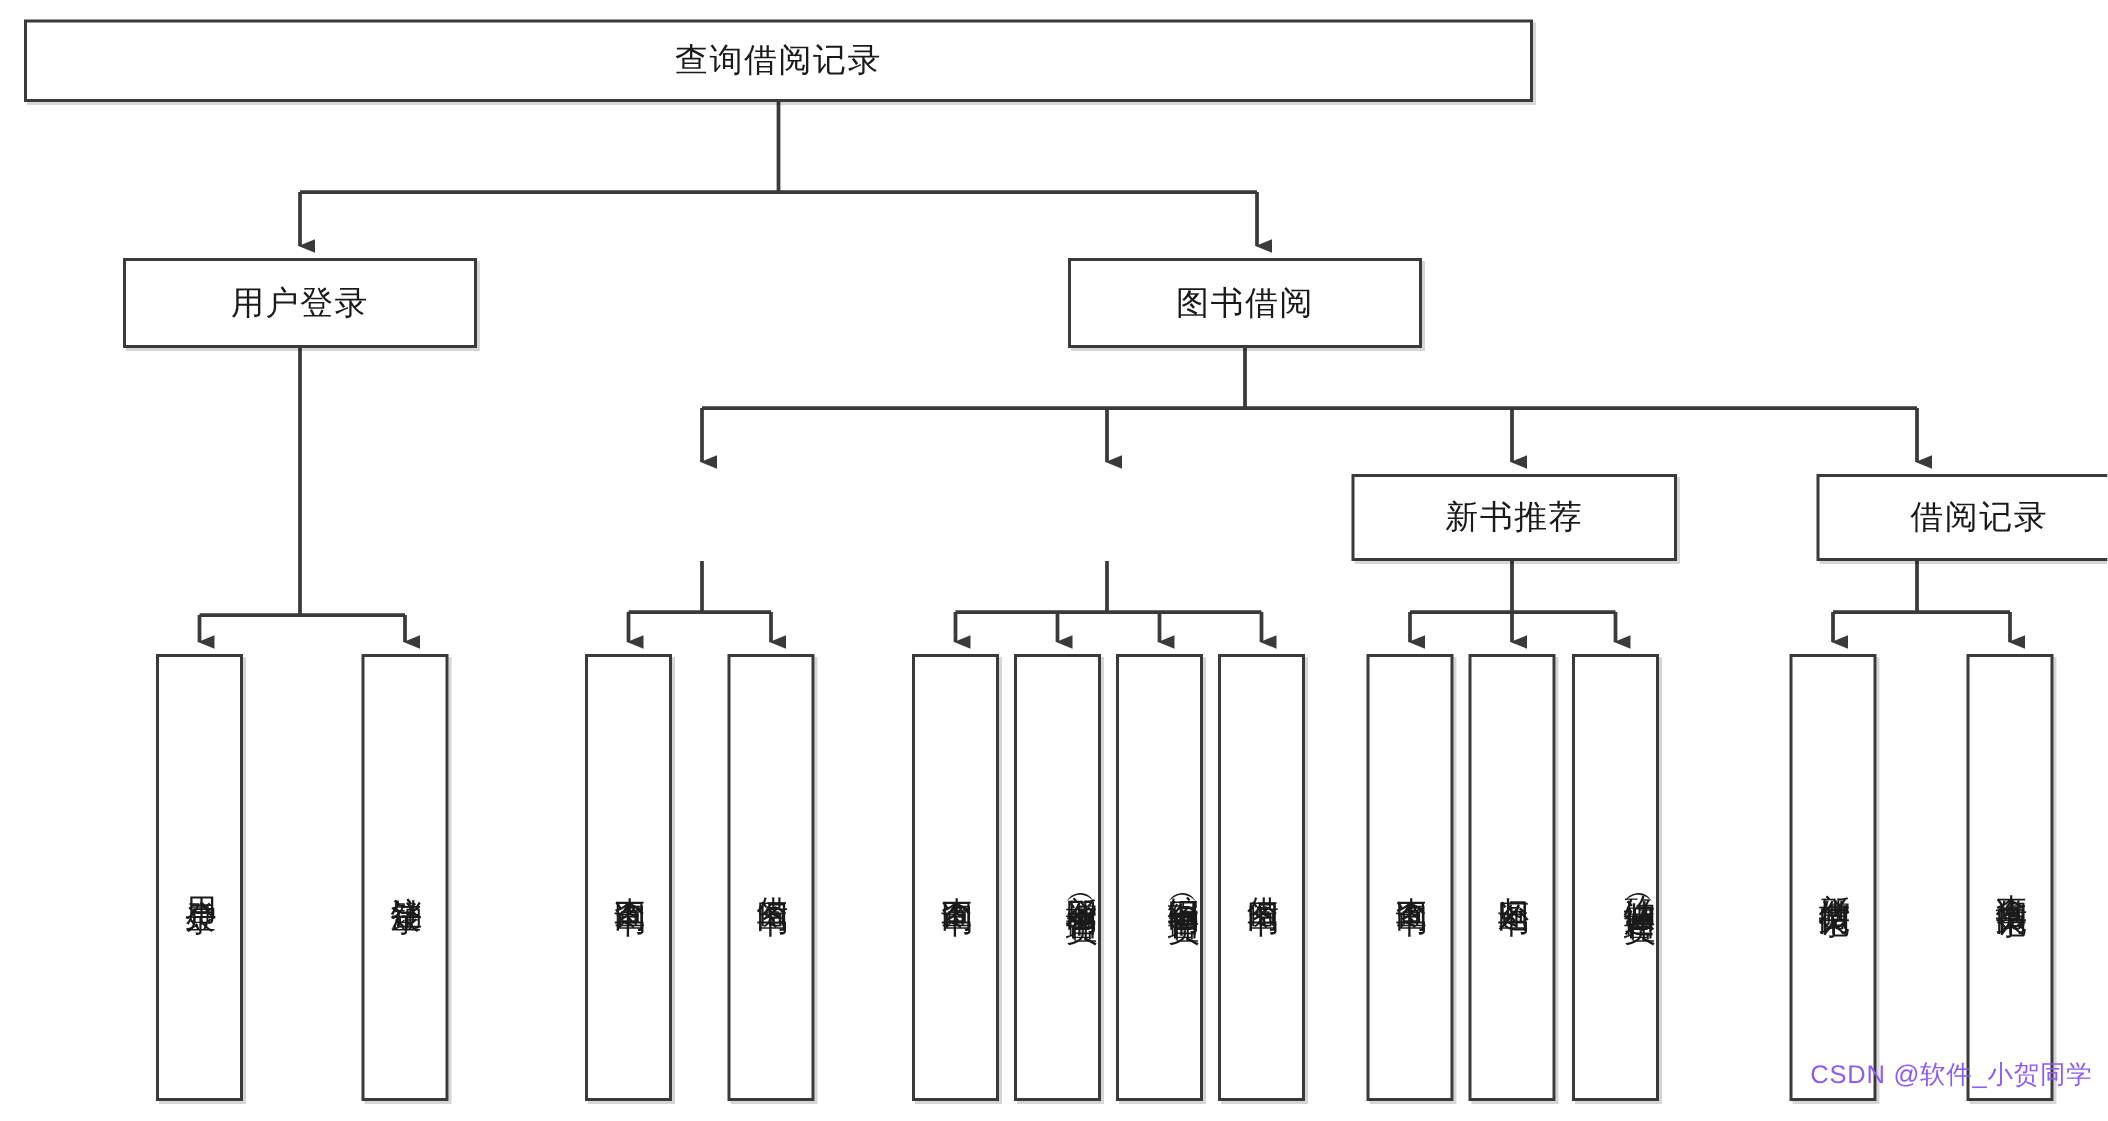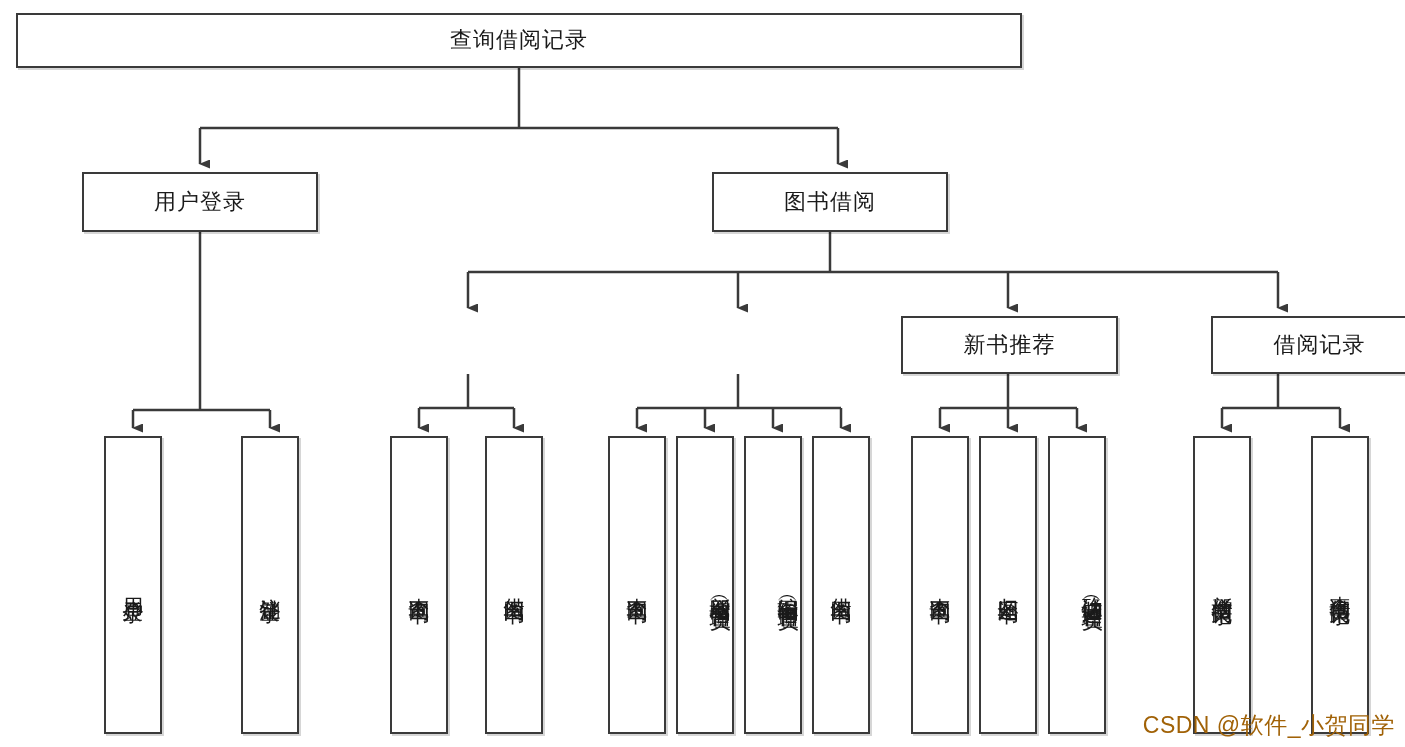--- a/index.html
+++ b/index.html
@@ -54,23 +54,23 @@
   .node.vert.midpad {
     align-items: center;
     padding-top: 0;
   }
   .label {
     white-space: pre;
   }
   #watermark {
     position: absolute;
     right: 10px;
-    bottom: 6px;
-    font-size: 23px;
-    color: #a16207;
+    bottom: 19px;
+    font-size: 17px;
+    color: #8b5cf6;
     letter-spacing: 0.5px;
     user-select: none;
   }
 </style>
 </head>
 <body>
 
 <div id="canvas">
 
   <svg id="edges" viewBox="0 0 1405 747" width="1405" height="747" xmlns="http://www.w3.org/2000/svg">

